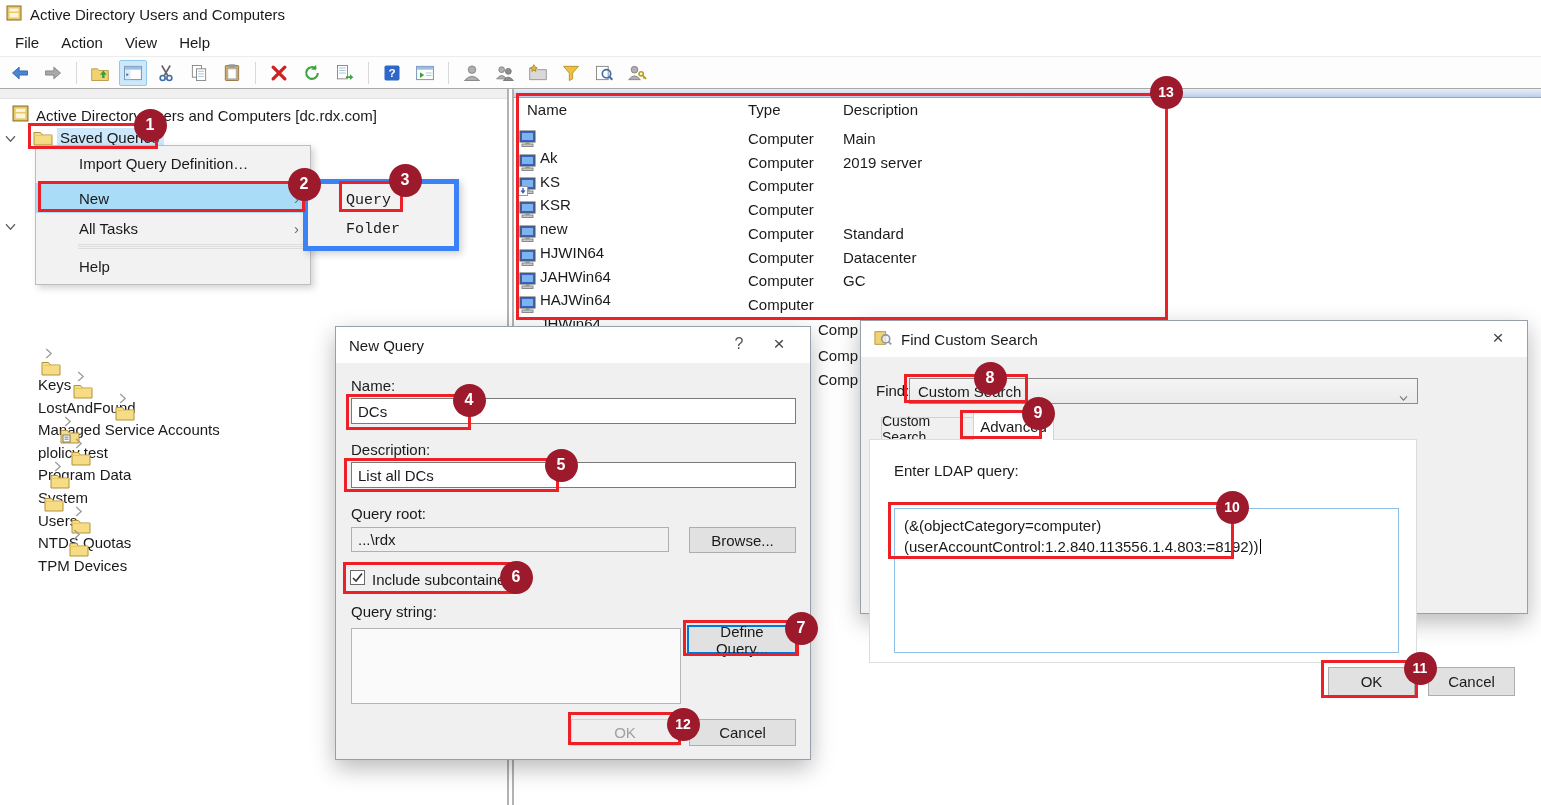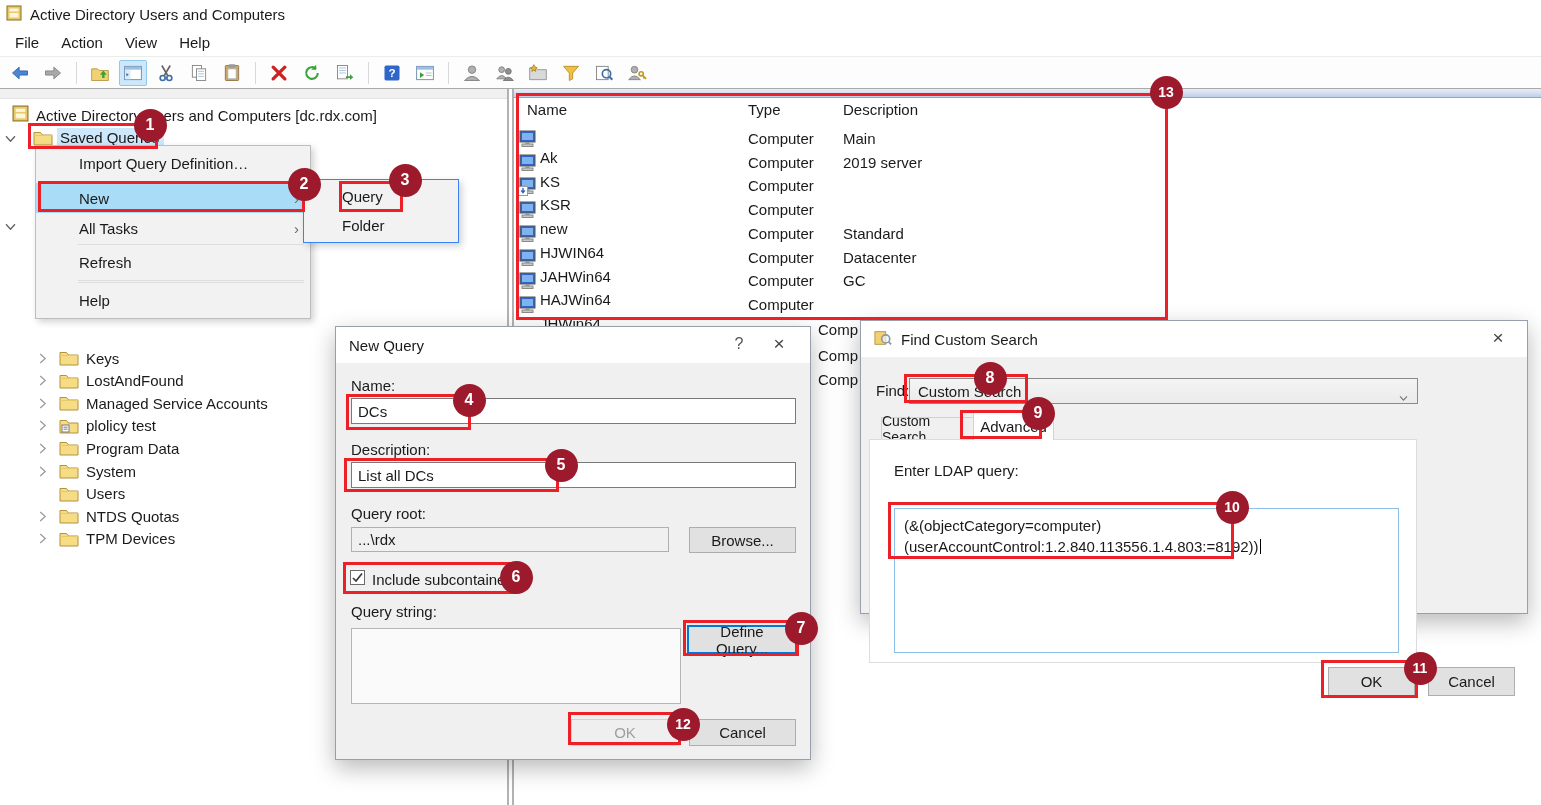--- a/index.html
+++ b/index.html
@@ -28,21 +28,21 @@
   
   .tree-root-row{position:absolute;left:12px;top:15px;height:22px;display:flex;align-items:center;gap:7px;white-space:nowrap;}
   .tree-root-row svg{width:17px;height:17px;}
   .tree-sq-row{position:absolute;left:4px;top:38px;height:22px;display:flex;align-items:center;white-space:nowrap;}
   .tree-sq-row .chev{width:13px;display:flex;}
   .tree-sq-row .fold{margin-left:16px;margin-right:4px;display:flex;}
   .fold svg{width:20px;height:16px;}
   .sq-label{background:#cce8fa;padding:1px 5px 2px 3px;}
   .domain-chevron{position:absolute;left:4px;top:128px;}
   .tree-children{position:absolute;left:0;top:258px;right:0;}
-  .tree-row{position:absolute;left:38px;height:22px;display:flex;align-items:center;white-space:nowrap;}
+  .tree-row{position:absolute;left:38px;height:22px;display:flex;align-items:center;white-space:nowrap;flex-direction:column;}
   .tree-row .chev{width:12px;margin-right:9px;display:flex;}
   .tree-row .chev.hidden{visibility:hidden;}
   .tree-row .fold{margin-right:7px;display:flex;}
 
   
   .lv-header{position:absolute;top:12px;left:0;right:0;height:22px;}
   .lv-col{position:absolute;top:0;}
   .lv-rows{position:absolute;top:0;left:0;right:0;bottom:0;}
   .lv-row{position:absolute;left:0;right:0;height:23px;}
   .lv-icon{position:absolute;left:4px;top:2px;width:20px;height:19px;}
@@ -52,21 +52,21 @@
   .lv-desc{position:absolute;left:329px;top:2px;}
   .lv-partial{position:absolute;left:304px;white-space:nowrap;text-align:right;}
 
   
   .context-menu{position:absolute;left:35px;top:145px;width:276px;background:#f2f2f2;border:1px solid #bdbdbd;box-shadow:3px 3px 7px rgba(0,0,0,.18);z-index:20;padding:1px 0;box-sizing:border-box;}
   .cm-item{position:relative;height:33px;display:flex;align-items:center;padding-left:43px;}
   .cm-item.h30{height:30px;}
   .cm-item.highlighted{background:#a8dcf7;}
   .cm-arrow{position:absolute;right:11px;color:#6a6a6a;font-size:15px;}
   .cm-sep{height:1px;background:#ddd;margin:1px 6px 1px 42px;}
-  .submenu{position:absolute;left:303px;top:179px;width:156px;background:#f2f2f2;border:1px solid #3b82f6;box-shadow:3px 3px 7px rgba(0,0,0,.18);z-index:21;padding:2px 0;box-sizing:border-box;}
+  .submenu{position:absolute;left:303px;top:179px;width:156px;background:#f2f2f2;border:5px solid #3b82f6;box-shadow:3px 3px 7px rgba(0,0,0,.18);z-index:21;padding:2px 0;box-sizing:border-box;font-family:Liberation Mono, monospace;}
   .sm-item{height:29px;display:flex;align-items:center;padding-left:38px;}
 
   
   .dialog{position:absolute;background:#f0f0f0;border:1px solid #95a0ac;box-shadow:0 8px 22px rgba(0,0,0,.28);box-sizing:border-box;}
   .dlg-title{position:absolute;left:0;right:0;top:0;height:36px;background:#fff;display:flex;align-items:center;padding-left:13px;gap:9px;}
   .dlg-title svg{width:18px;height:18px;}
   .dlg-x{position:absolute;top:6px;font-size:19px;color:#444;width:26px;text-align:center;}
   .dlg-help{position:absolute;top:8px;font-size:16px;color:#555;width:22px;text-align:center;}
   .fld-label{position:absolute;white-space:nowrap;}
   .txt-input{position:absolute;background:#fff;border:1px solid #7a7a7a;font:inherit;padding:0 6px;box-sizing:border-box;color:#1a1a1a;}
@@ -514,23 +514,20 @@
       <div class="cm-sep"></div>
       <div class="cm-item h30 highlighted">
         <span>New</span>
         <span class="cm-arrow">›</span>
       </div>
       <div class="cm-item h30">
         <span>All Tasks</span>
         <span class="cm-arrow">›</span>
       </div>
       <div class="cm-sep"></div>
-      <div class="cm-item">
-        <span>Refresh</span>
-      </div>
       <div class="cm-sep"></div>
       <div class="cm-sep"></div>
       <div class="cm-item">
         <span>Help</span>
       </div>
     </div>
   <div class="submenu" id="submenu">
       <div class="sm-item">Query</div>
       <div class="sm-item">Folder</div>
     </div>

